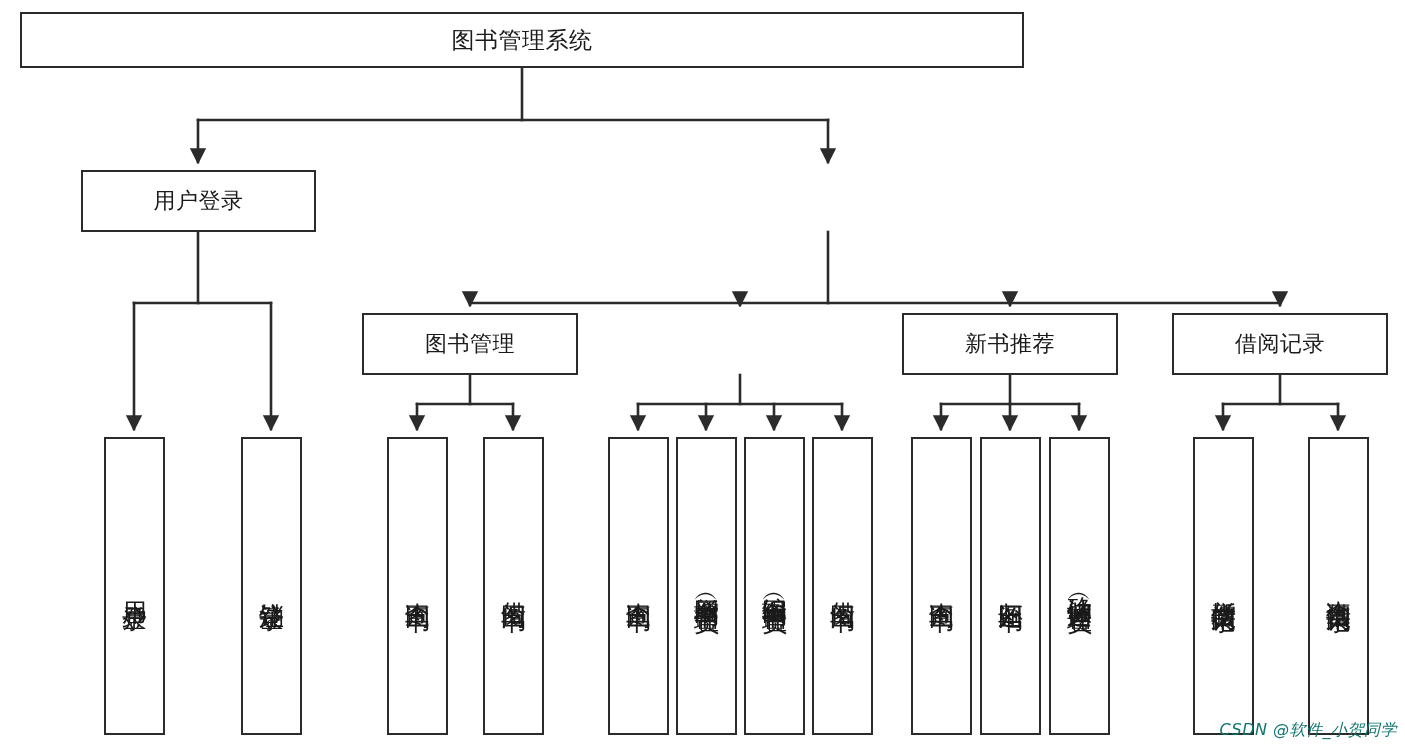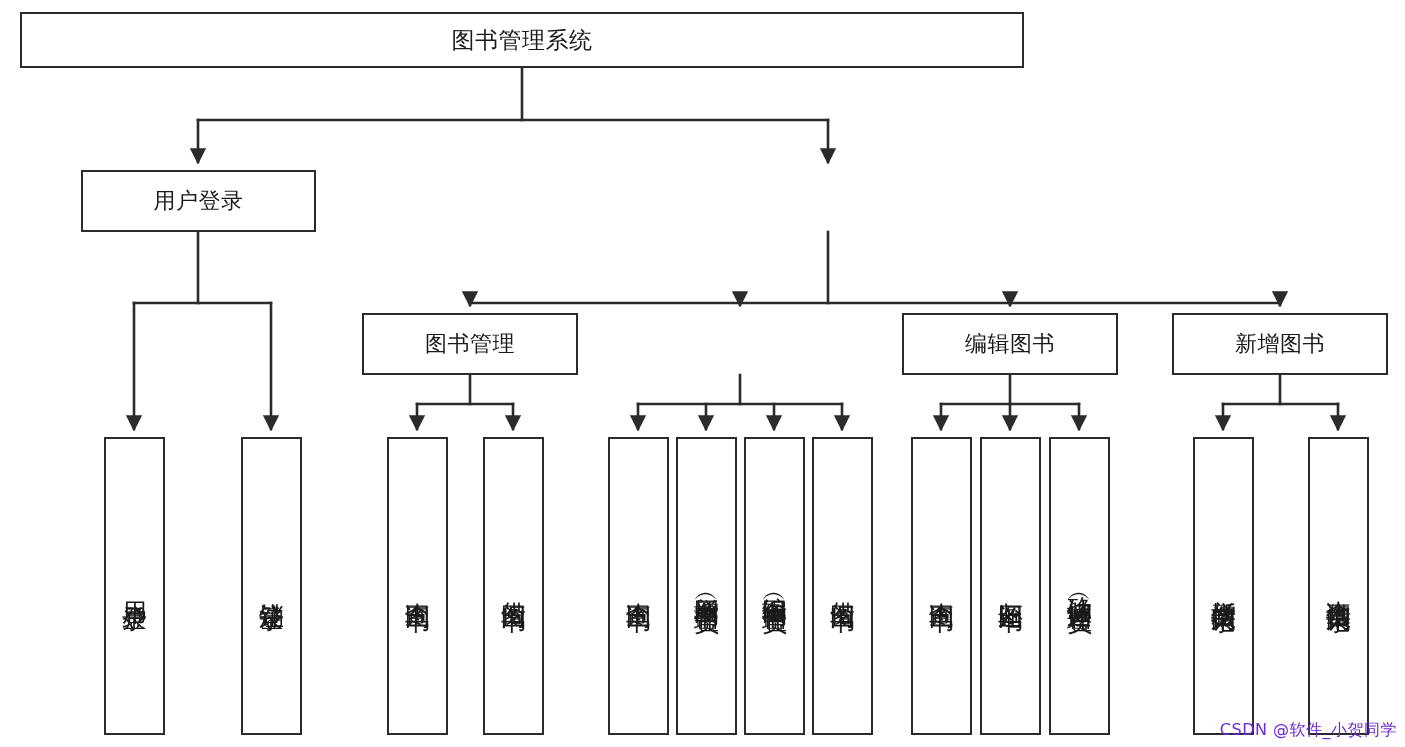--- a/index.html
+++ b/index.html
@@ -59,24 +59,25 @@
     font-size: 25px;
     line-height: 1.08;
     letter-spacing: 2px;
     white-space: nowrap;
   }
   #watermark {
     position: absolute;
     right: 8px;
     bottom: 6px;
     font-size: 16px;
-    color: #6d28d9;
+    color: #0f766e;
     letter-spacing: 0.5px;
     white-space: nowrap;
     user-select: none;
+    font-style: italic;
   }
 </style>
 </head>
 <body>
 
 <div id="canvas">
 
   <svg class="wires" viewBox="0 0 1405 747" xmlns="http://www.w3.org/2000/svg">
     <defs>
       <marker id="arrow" viewBox="0 0 10 10" refX="8.5" refY="5" markerWidth="6.2" markerHeight="6.2" orient="auto-start-reverse">
@@ -132,24 +133,24 @@
   </div>
 
   <div class="node" style="left:81px; top:170px; width:235px; height:62px;">
     <span class="lbl">用户登录</span>
   </div>
 
   <div class="node" style="left:362px; top:313px; width:216px; height:62px;">
     <span class="lbl">图书管理</span>
   </div>
   <div class="node" style="left:902px; top:313px; width:216px; height:62px;">
-    <span class="lbl">编辑图书</span>
+    <span class="lbl">新书推荐</span>
   </div>
   <div class="node" style="left:1172px; top:313px; width:216px; height:62px;">
-    <span class="lbl">新增图书</span>
+    <span class="lbl">借阅记录</span>
   </div>
 
   <div class="leaf" style="left:104px; top:437px; width:61px; height:298px;">
     <span class="lbl">用户登录</span>
   </div>
   <div class="leaf" style="left:241px; top:437px; width:61px; height:298px;">
     <span class="lbl">注销登录</span>
   </div>
 
   <div class="leaf" style="left:387px; top:437px; width:61px; height:298px;">

